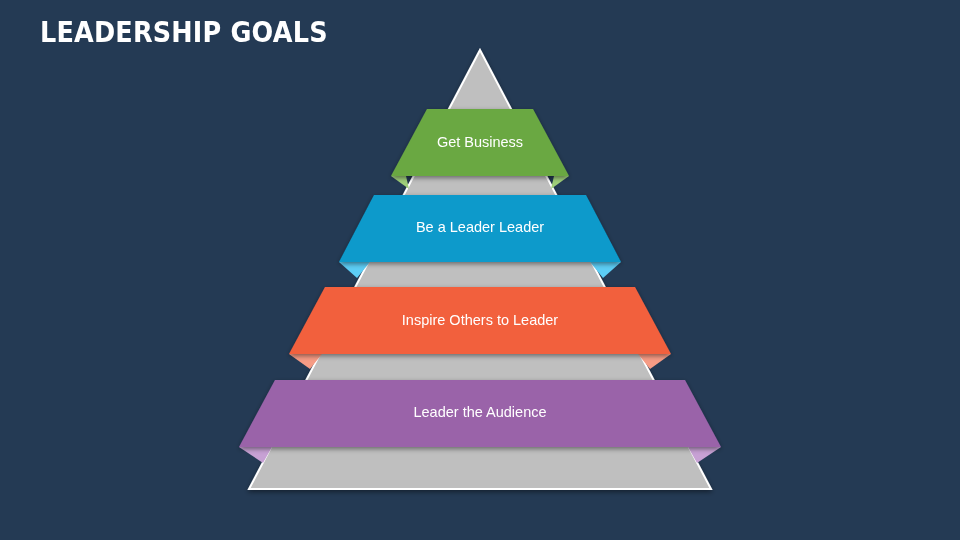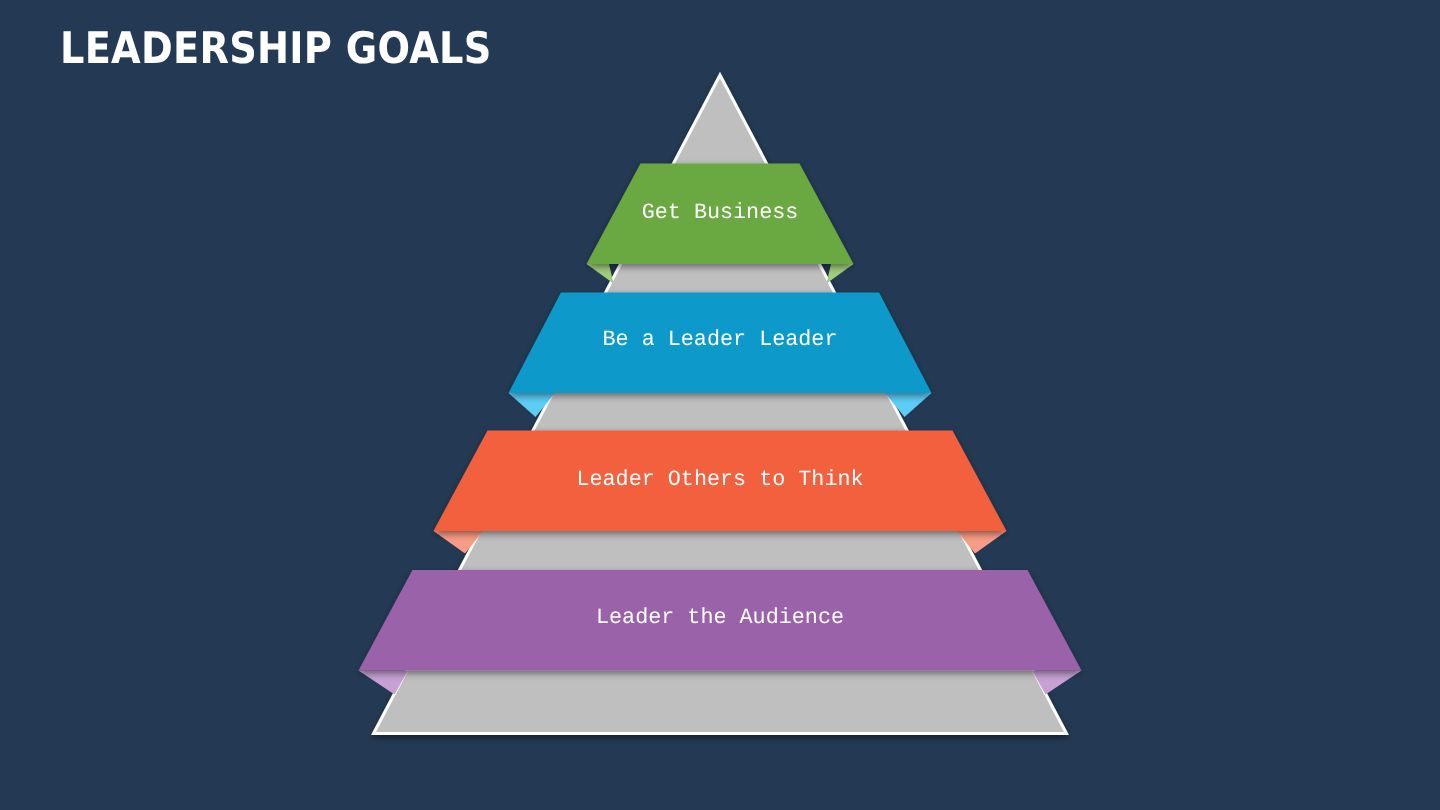--- a/index.html
+++ b/index.html
@@ -1,19 +1,19 @@
 <!DOCTYPE html>
 <html><head>
 <meta charset="utf-8">
 <style>
   html, body { margin:0; padding:0; }
   body { width:960px; height:540px; background:#243a54; overflow:hidden; position:relative; font-family:"Liberation Sans", sans-serif; }
   .title { position:absolute; left:40px; top:15px; color:#ffffff; font-weight:bold; font-size:29px; letter-spacing:0.2px; font-family:"DejaVu Sans", sans-serif; transform:scaleX(0.88); transform-origin:left top; }
   svg.diagram { position:absolute; left:0; top:0; }
-  .label { position:absolute; left:0; width:960px; text-align:center; color:#ffffff; font-size:14.5px; font-family:Liberation Mono, monospace; }
+  .label { position:absolute; left:0; width:960px; text-align:center; color:#ffffff; font-size:14.5px; font-family:Liberation Sans, sans-serif; }
 </style>
 </head>
 <body>
 
 <div class="title">LEADERSHIP GOALS</div>
 
 <svg class="diagram" width="960" height="540" viewBox="0 0 960 540">
   <defs>
     <filter id="sh" x="-20%" y="-20%" width="140%" height="140%">
       <feDropShadow dx="0" dy="2" stdDeviation="2.5" flood-color="#000" flood-opacity="0.45"></feDropShadow>
@@ -42,14 +42,14 @@
 
   <g>
     <polygon points="239,447 272,447 263,463" fill="#c7a1d4"></polygon>
     <polygon points="721,447 688,447 697,463" fill="#c7a1d4"></polygon>
     <polygon points="275,380 685,380 721,447 239,447" fill="#9a63a9" filter="url(#sh)"></polygon>
   </g>
 </svg>
 
 <div class="label" style="top:134px">Get Business</div>
 <div class="label" style="top:219px">Be a Leader Leader</div>
-<div class="label" style="top:312px">Leader Others to Think</div>
+<div class="label" style="top:312px">Inspire Others to Leader</div>
 <div class="label" style="top:404px">Leader the Audience</div>
 
 </body></html>

